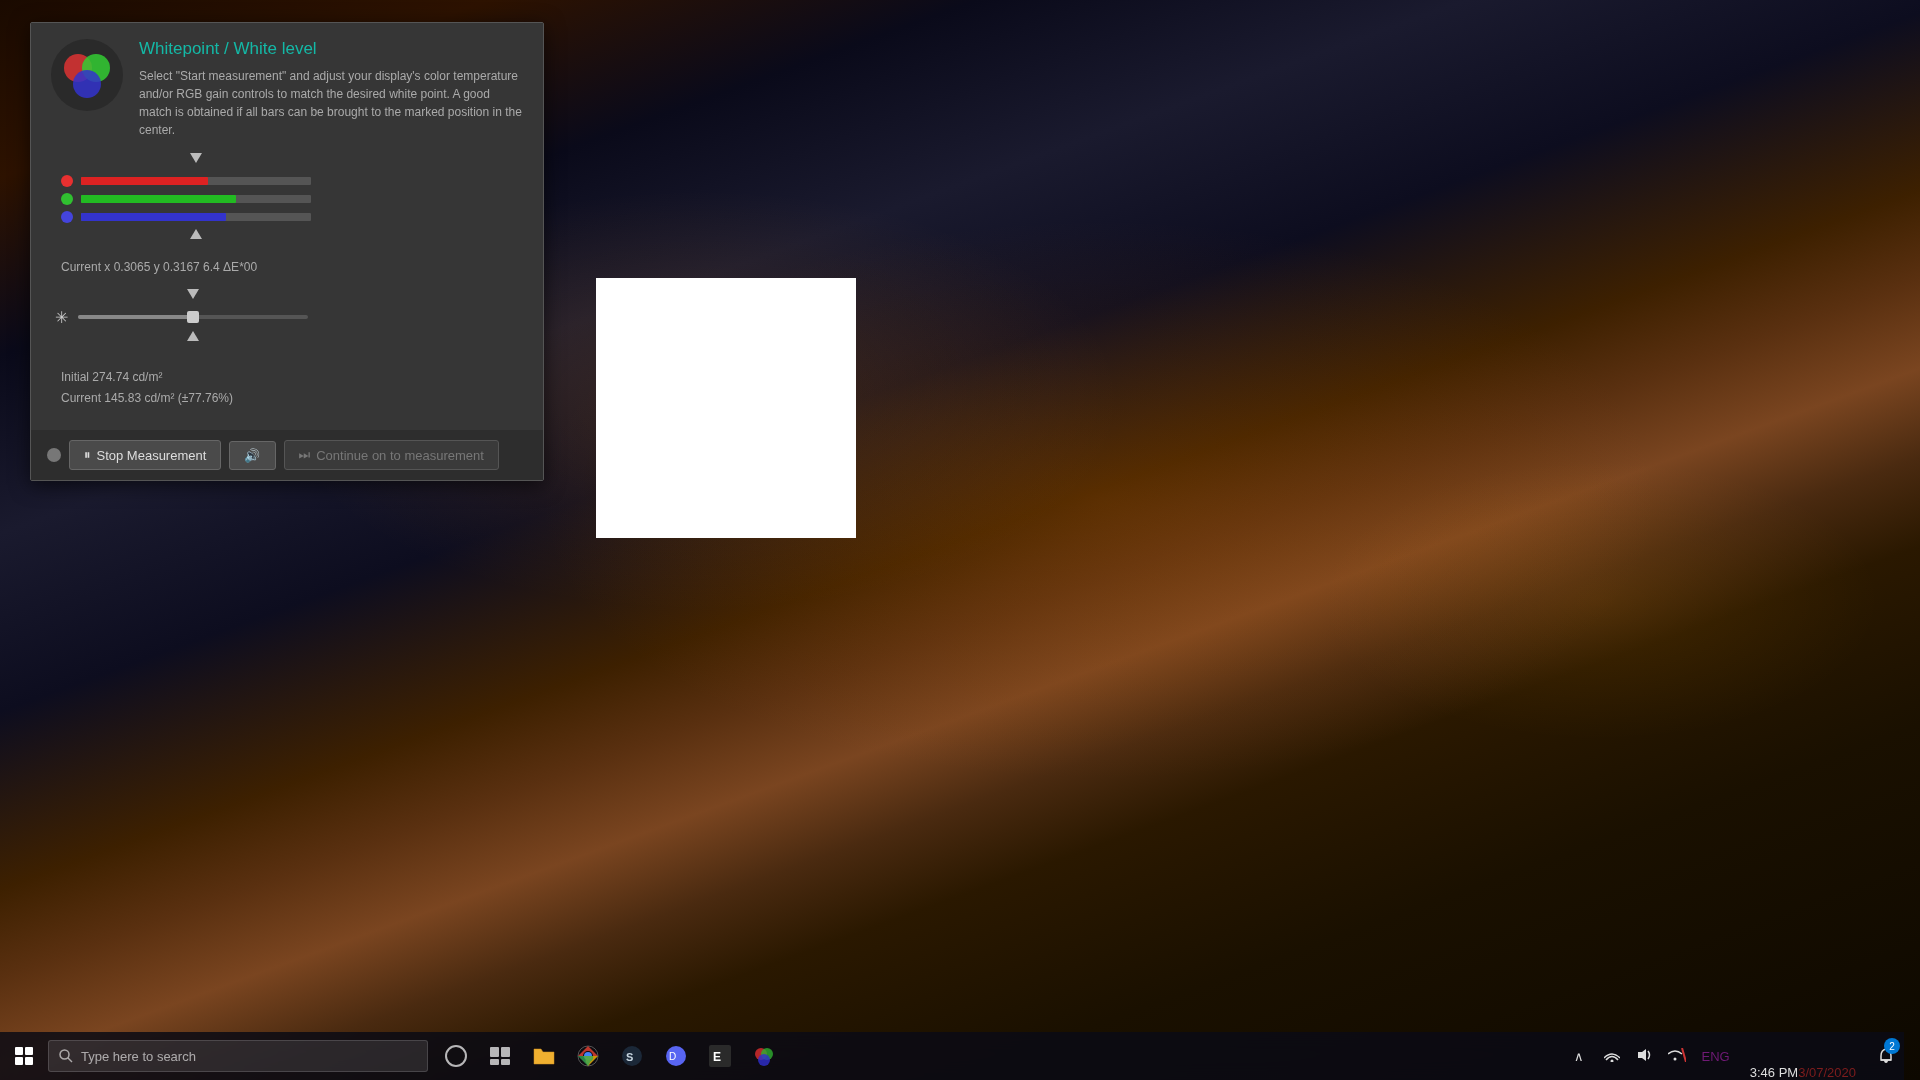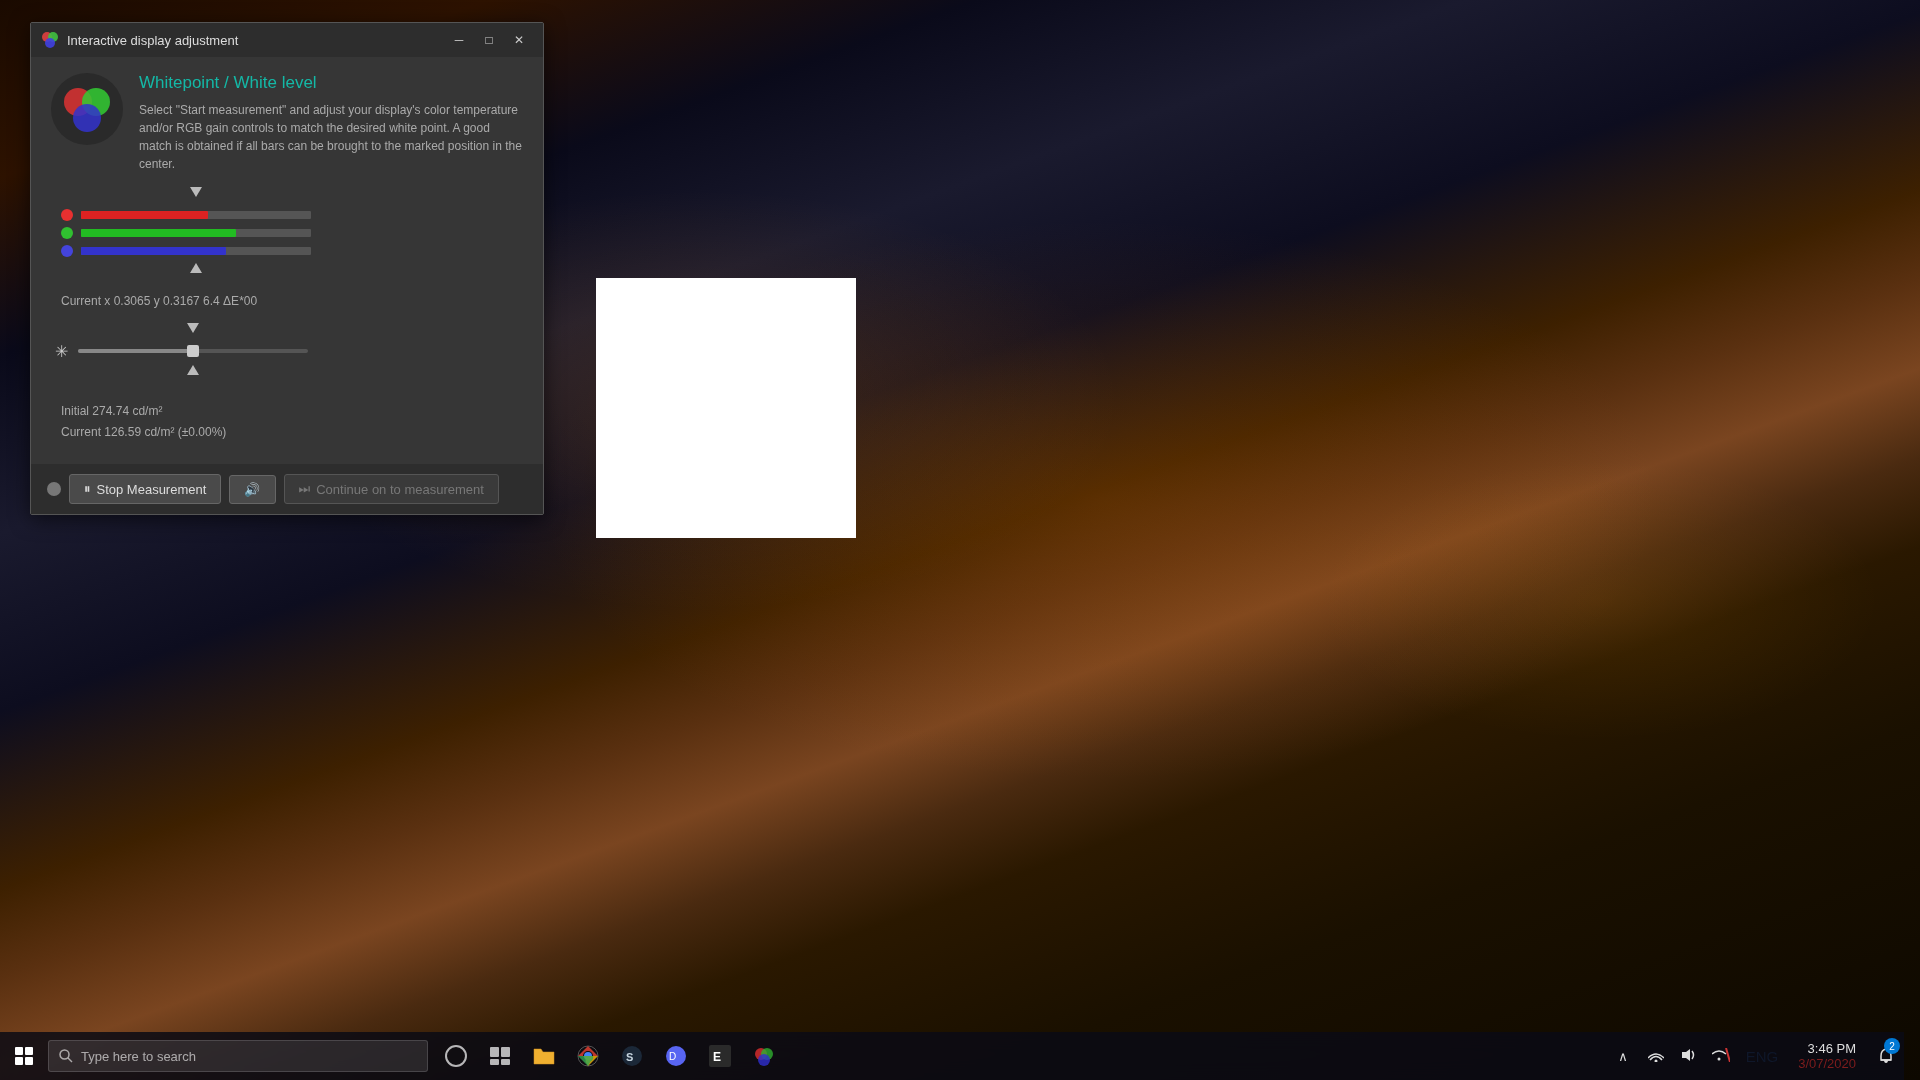--- a/index.html
+++ b/index.html
@@ -347,21 +347,21 @@
       cursor: pointer;
     }
 
     .tray-icon {
       color: #ddd;
       font-size: 13px;
     }
 
     .clock-section {
       display: flex;
-      flex-direction: column;
+      flex-direction: row;
       align-items: flex-end;
       padding: 0 12px;
       height: 48px;
       justify-content: center;
       cursor: pointer;
       min-width: 80px;
     }
 
     .clock-time {
       color: #ddd;
@@ -419,49 +419,33 @@
 
     
     .tb-cortana {
       width: 22px;
       height: 22px;
       border-radius: 50%;
       border: 2px solid rgba(255,255,255,0.7);
       background: transparent;
     }
 
-    .eng-label { color: #0f172a; font-size: 15px; }
+    .eng-label { color: #701a75; font-size: 13px; }
     .chevron-up-icon { color: #ddd; font-size: 13px; cursor: pointer; padding: 0 4px; }
   </style>
 </head>
 <body>
 
 <div class="desktop-bg"></div>
 <div class="city-overlay"></div>
 
 <div class="white-box"></div>
 
 <div class="app-window">
 
-  <div class="title-bar">
-    <div class="title-bar-left">
-
-      <svg class="app-icon" viewBox="0 0 18 18">
-        <circle cx="6" cy="6" r="5" fill="#e04040" opacity="0.9"></circle>
-        <circle cx="12" cy="6" r="5" fill="#40c040" opacity="0.9"></circle>
-        <circle cx="9" cy="12" r="5" fill="#4040e0" opacity="0.9"></circle>
-      </svg>
-      <span class="title-text">Interactive display adjustment</span>
-    </div>
-    <div class="title-buttons">
-      <button class="title-btn">─</button>
-      <button class="title-btn">□</button>
-      <button class="title-btn close">✕</button>
-    </div>
-  </div>
 
   <div class="window-content">
 
     <div class="header-section">
       <div class="logo-circle">
         <svg class="color-logo" viewBox="0 0 54 54">
           <circle cx="18" cy="20" r="14" fill="#dd3333" opacity="0.85"></circle>
           <circle cx="36" cy="20" r="14" fill="#33cc33" opacity="0.85"></circle>
           <circle cx="27" cy="36" r="14" fill="#3333cc" opacity="0.85"></circle>
         </svg>
@@ -529,21 +513,21 @@
     </div>
 
     <div style="margin-left:40px; width:230px; height:16px; position:relative; margin-top:2px;">
       <div style="position:absolute; left:calc(50% - 13px); transform:translateX(-50%); width:0; height:0;
                   border-left:6px solid transparent; border-right:6px solid transparent;
                   border-bottom:10px solid #bbb;"></div>
     </div>
 
     <div class="cd-section">
       <div>Initial 274.74 cd/m²</div>
-      <div>Current 126.59 cd/m²  (±0.00%)</div>
+      <div>Current 145.83 cd/m²  (±77.76%)</div>
     </div>
 
   </div>
 
   <div class="controls-bar">
     <div class="status-dot"></div>
     <button class="ctrl-btn">
       <span>⏸</span>
       <span>Stop Measurement</span>
     </button>

